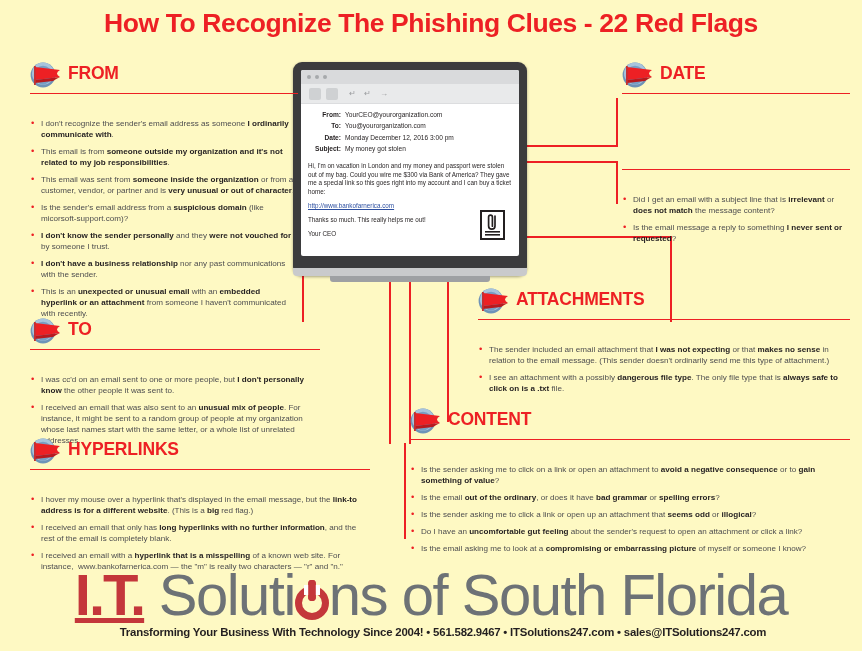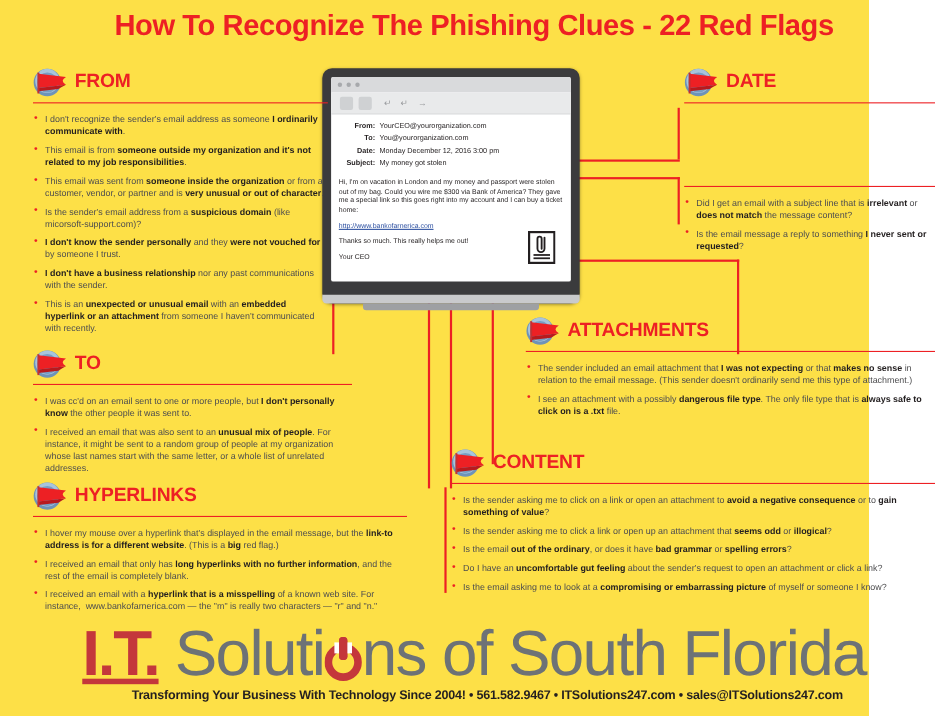--- a/index.html
+++ b/index.html
@@ -2,21 +2,21 @@
 <html><head>
 <meta charset="utf-8">
 <style>
   * { box-sizing: border-box; margin: 0; padding: 0; }
   html, body {
     width: 862px; height: 651px;
     background: #ffffff;
     font-family: "Liberation Sans", sans-serif;
     overflow: hidden;
   }
-  #page { position: relative; width: 790px; height: 651px; background:#fde047; }
+  #page { position: relative; width: 862px; height: 651px; background:#fef9c3; }
 
   
   .title {
     position: absolute; left: 0; top: 8px; width: 862px;
     text-align: center;
     color: #ED2024;
     font-weight: bold;
     font-size: 26.5px;
     letter-spacing: -0.4px;
     white-space: nowrap;
@@ -26,21 +26,21 @@
   .section { position: absolute; }
   .sec-head { position: relative; height: 30px; }
   .flag-icon { position: absolute; left: 0; top: -2px; width: 34px; height: 30px; }
   .sec-title {
     position: absolute; left: 38px; top: 1px;
     color: #ED2024; font-weight: bold; font-size: 17.5px;
     letter-spacing: -0.2px; white-space: nowrap;
   }
   .sec-rule { border-top: 1.6px solid #ED2024; margin-top: 1px; }
 
-  ul.clues { list-style: none; margin-top: 9px; }
+  ul.clues { list-style: none; margin-top: 24px; }
   ul.clues li {
     position: relative;
     padding-left: 11px;
     margin-bottom: 6px;
     font-size: 8.1px;
     line-height: 1.36;
     color: #4D4D4F;
   }
   ul.clues li::before {
     content: "\2022";
@@ -329,22 +329,22 @@
         <circle cx="13" cy="15" r="9.2" fill="#4E7FB0" opacity=".55"></circle>
         <path d="M5 7 L30 10 Q24 13.5 30 17 L5 20 Z" fill="#ED2024"></path>
         <path d="M5 20 L30 17 Q26 19 23 21 L5 23 Z" fill="#B81A1E"></path>
         <rect x="4" y="6" width="1.8" height="19" fill="#C23032"></rect>
       </svg>
       <div class="sec-title">CONTENT</div>
     </div>
     <div class="sec-rule"></div>
     <ul class="clues">
       <li>Is the sender asking me to click on a link or open an attachment to <b>avoid a negative consequence</b> or to <b>gain something of value</b>?</li>
+      <li>Is the email <b>out of the ordinary</b>, or does it have <b>bad grammar</b> or <b>spelling errors</b>?</li>
       <li>Is the sender asking me to click a link or open up an attachment that <b>seems odd</b> or <b>illogical</b>?</li>
-      <li>Is the email <b>out of the ordinary</b>, or does it have <b>bad grammar</b> or <b>spelling errors</b>?</li>
       <li>Do I have an <b>uncomfortable gut feeling</b> about the sender's request to open an attachment or click a link?</li>
       <li>Is the email asking me to look at a <b>compromising or embarrassing picture</b> of myself or someone I know?</li>
     </ul>
   </div>
 
   <div id="footer">
     <div id="logo-line"><span id="logo-it">I.T.</span> <span>Soluti</span><span class="power-o"><svg viewBox="0 0 34 44" width="34" height="44">
             <circle cx="17" cy="26" r="13.5" fill="none" stroke="#C4373B" stroke-width="7"></circle>
             <rect x="13.2" y="3" width="7.6" height="21" rx="3.4" fill="#C4373B"></rect>
             <rect x="9" y="8" width="16" height="10" fill="#ffffff"></rect>

